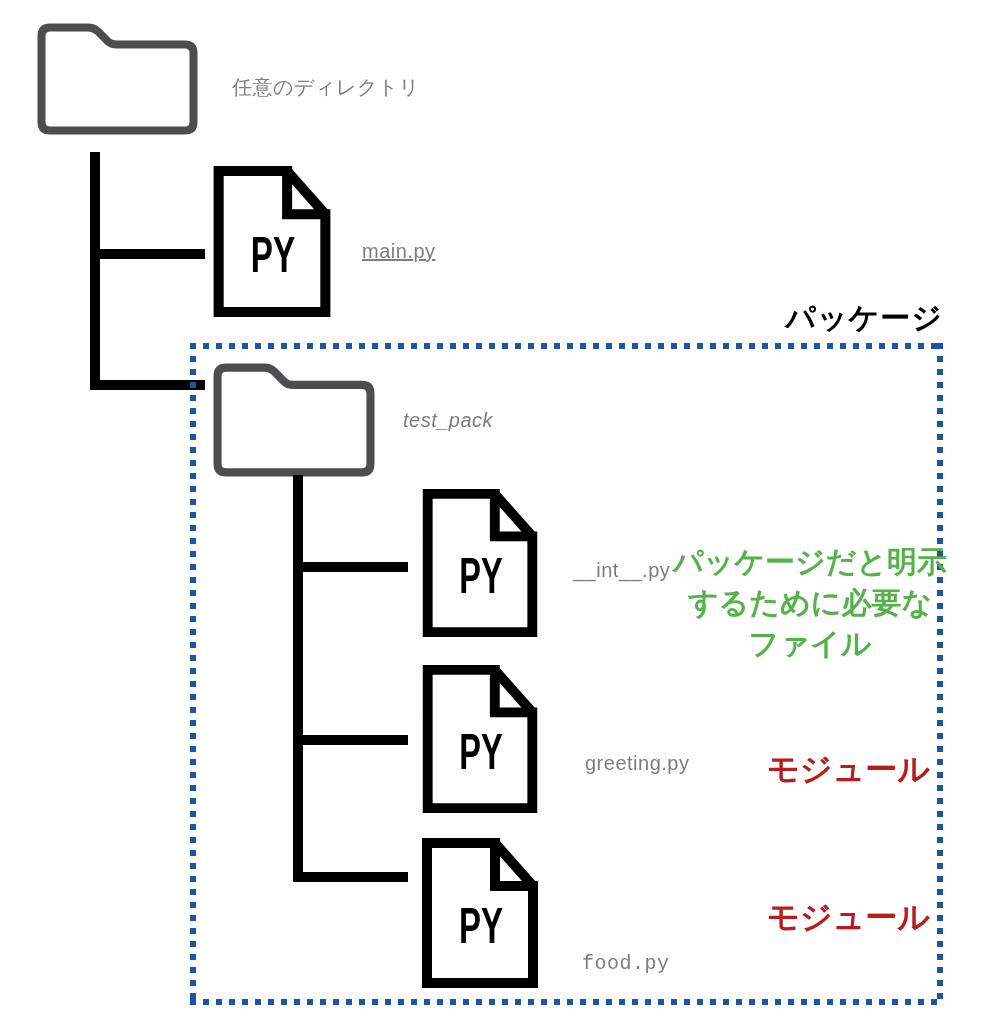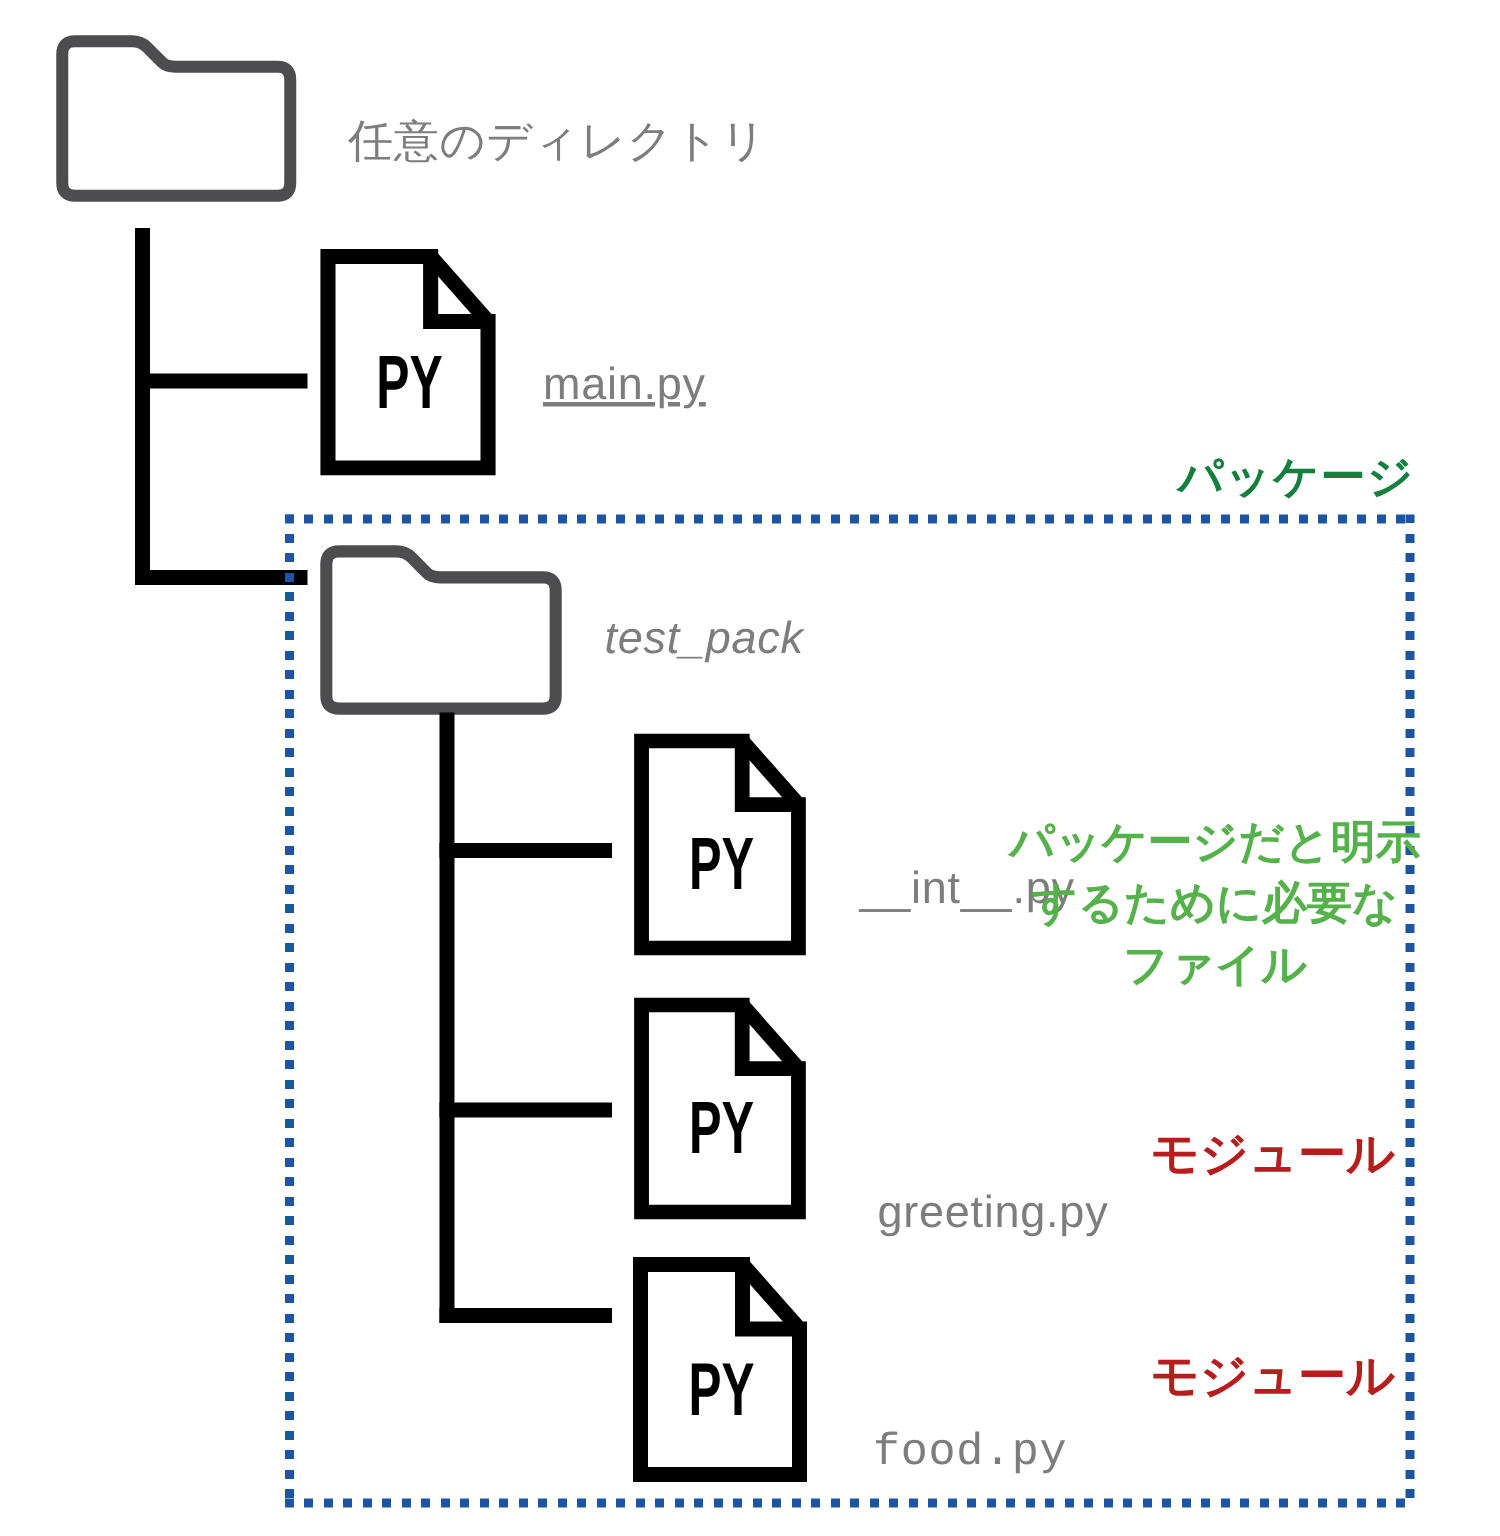--- a/index.html
+++ b/index.html
@@ -1,28 +1,28 @@
 <!DOCTYPE html>
 <html><head>
 <meta charset="utf-8">
 <style>
   html,body{margin:0;padding:0;background:#ffffff;}
   #stage{
     position:relative;width:1000px;height:1024px;background:#ffffff;overflow:hidden;
     font-family:"Liberation Sans",sans-serif;
   }
   .abs{position:absolute;}
-  .glabel{color:#7d7d7d;font-size:30px;letter-spacing:0.5px;white-space:nowrap;}
+  .glabel{color:#7d7d7d;font-size:20px;letter-spacing:0.5px;white-space:nowrap;}
   .line{background:#000000;position:absolute;}
   .note{color:#b91c1c;font-weight:bold;white-space:nowrap;}
   .note-block{
     color:#55b24b;font-weight:bold;font-size:30px;line-height:41px;
     text-align:center;white-space:pre-line;width:320px;
   }
-  .pkg-title{color:#15803d;font-weight:bold;font-size:30px;letter-spacing:1px;white-space:nowrap;}
+  .pkg-title{color:#000000;font-weight:bold;font-size:30px;letter-spacing:1px;white-space:nowrap;}
   
   .dot-h{position:absolute;height:6px;background:repeating-linear-gradient(90deg,#1e55a3 0 6px,transparent 6px 13px);}
   .dot-v{position:absolute;width:6px;background:repeating-linear-gradient(180deg,#1e55a3 0 6px,transparent 6px 13px);}
   svg text{font-family:"Liberation Sans",sans-serif;}
 </style>
 </head>
 <body>
 
 <div id="stage">
 
@@ -56,31 +56,31 @@
   <div class="line" style="left:293px;top:475px;width:10px;height:407px;"></div>
   <div class="line" style="left:293px;top:562px;width:115px;height:10px;"></div>
   <div class="line" style="left:293px;top:735px;width:115px;height:10px;"></div>
   <div class="line" style="left:293px;top:872px;width:115px;height:10px;"></div>
 
   <svg class="abs" style="left:422px;top:489px;" width="116" height="148" viewBox="0 0 116 150" aria-hidden="true">
     <path d="M 5,5 H 73 V 48 H 111 V 145 H 5 Z" fill="#ffffff" stroke="#000000" stroke-width="10" stroke-linejoin="miter"></path>
     <path d="M 73,5 L 111,48" fill="none" stroke="#000000" stroke-width="10"></path>
     <text x="59" y="105" text-anchor="middle" font-size="50" font-weight="bold" textLength="44" lengthAdjust="spacingAndGlyphs" fill="#000000">PY</text>
   </svg>
-  <div class="abs glabel" style="left:573px;top:576px;">__int__.py</div>
+  <div class="abs glabel" style="left:573px;top:559px;">__int__.py</div>
   <div class="abs note-block" style="left:650px;top:512px;margin-top:29px;">パッケージだと明示
 するために必要な
 ファイル</div>
 
   <svg class="abs" style="left:422px;top:665px;" width="116" height="148" viewBox="0 0 116 150" aria-hidden="true">
     <path d="M 5,5 H 73 V 48 H 111 V 145 H 5 Z" fill="#ffffff" stroke="#000000" stroke-width="10" stroke-linejoin="miter"></path>
     <path d="M 73,5 L 111,48" fill="none" stroke="#000000" stroke-width="10"></path>
     <text x="59" y="105" text-anchor="middle" font-size="50" font-weight="bold" textLength="44" lengthAdjust="spacingAndGlyphs" fill="#000000">PY</text>
   </svg>
-  <div class="abs glabel" style="left:585px;top:752px;margin-top:40px;">greeting.py</div>
+  <div class="abs glabel" style="left:585px;top:752px;">greeting.py</div>
   <div class="abs note" style="left:767px;top:748px;font-size:32px;">モジュール</div>
 
   <svg class="abs" style="left:422px;top:838px;" width="116" height="150" viewBox="0 0 116 150" aria-hidden="true">
     <path d="M 5,5 H 73 V 48 H 111 V 145 H 5 Z" fill="#ffffff" stroke="#000000" stroke-width="10" stroke-linejoin="miter"></path>
     <path d="M 73,5 L 111,48" fill="none" stroke="#000000" stroke-width="10"></path>
     <text x="59" y="105" text-anchor="middle" font-size="50" font-weight="bold" textLength="44" lengthAdjust="spacingAndGlyphs" fill="#000000">PY</text>
   </svg>
   <div class="abs glabel" style="left:582px;top:952px;font-family:Liberation Mono, monospace;">food.py</div>
   <div class="abs note" style="left:767px;top:896px;font-size:32px;">モジュール</div>
 

